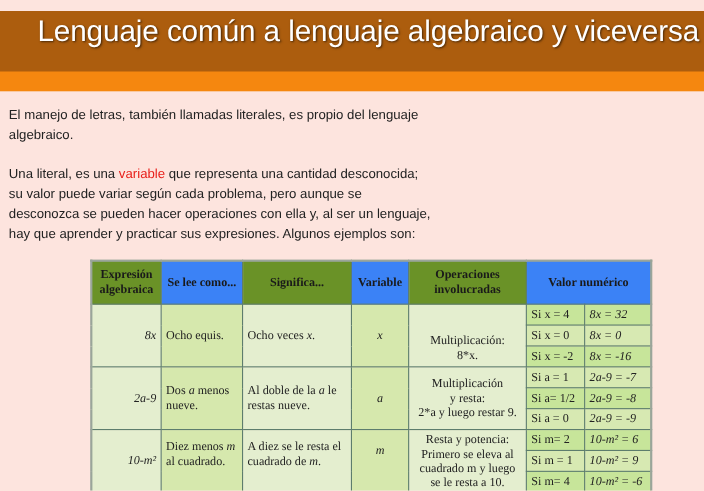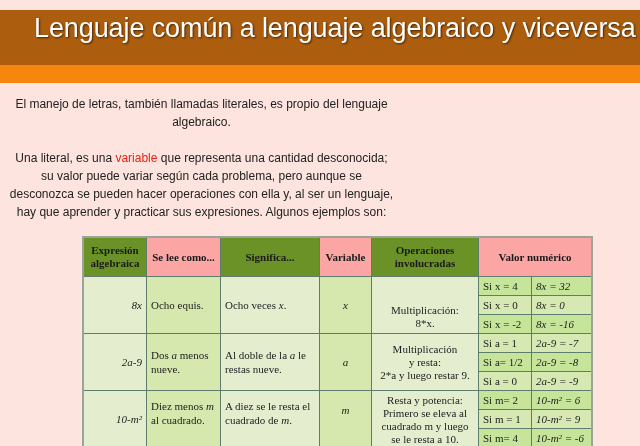--- a/index.html
+++ b/index.html
@@ -22,36 +22,36 @@
     white-space: nowrap; letter-spacing: -0.1px;
   }
   .stripe {
     position: absolute; left: 0; top: 65px; width: 640px; height: 18px;
     background: #f5870f;
   }
   .content {
     position: absolute; left: 8px; top: 95px; width: 395px;
     font-size: 12px; line-height: 18px; color: #222;
   }
-  .content p { margin: 0 8px 18px 0; text-align: center; }
+  .content p { margin: 0 8px 18px 0; }
   .red { color: #e8201b; }
   table.alg {
     position: absolute; left: 82px; top: 236px;
     border-collapse: collapse;
     font-family: "Liberation Serif", serif; font-size: 11px; color: #222;
     border: 2px solid #9aa59a;
   }
   table.alg th, table.alg td {
     border: 1px solid #5d7d6d; padding: 0 4px; vertical-align: middle;
   }
   table.alg th {
     background: #6a9227; color: #1a1a1a; font-weight: bold;
     text-align: center; height: 38px; line-height: 13px;
   }
-  table.alg th.dark { background: #fca5a5; }
+  table.alg th.dark { background: #3b82f6; }
   td.c-expr { width: 54px; text-align: right; font-style: italic; background: #e4eecf; vertical-align: top; padding-top: 16px; }
   td.c-read { width: 65px; background: #d6e8ad; line-height: 14px; }
   td.c-sig  { width: 90px; background: #e4eecf; line-height: 14px; }
   td.c-var  { width: 43px; text-align: center; font-style: italic; background: #d6e8ad; }
   td.c-ops  { width: 98px; text-align: center; background: #e4eecf; vertical-align: top; line-height: 13px; padding-top: 4px; }
   td.c-si   { width: 44px; height: 18px; background: #c7e59a; white-space: nowrap; line-height: 13px; margin-left: 44px; }
   td.c-res  { width: 51px; height: 18px; background: #c7e59a; font-style: italic; white-space: nowrap; line-height: 13px; margin-top: 33px; }
   td.alt { background: #d7e9b2; }
   .it { font-style: italic; }
 </style>

